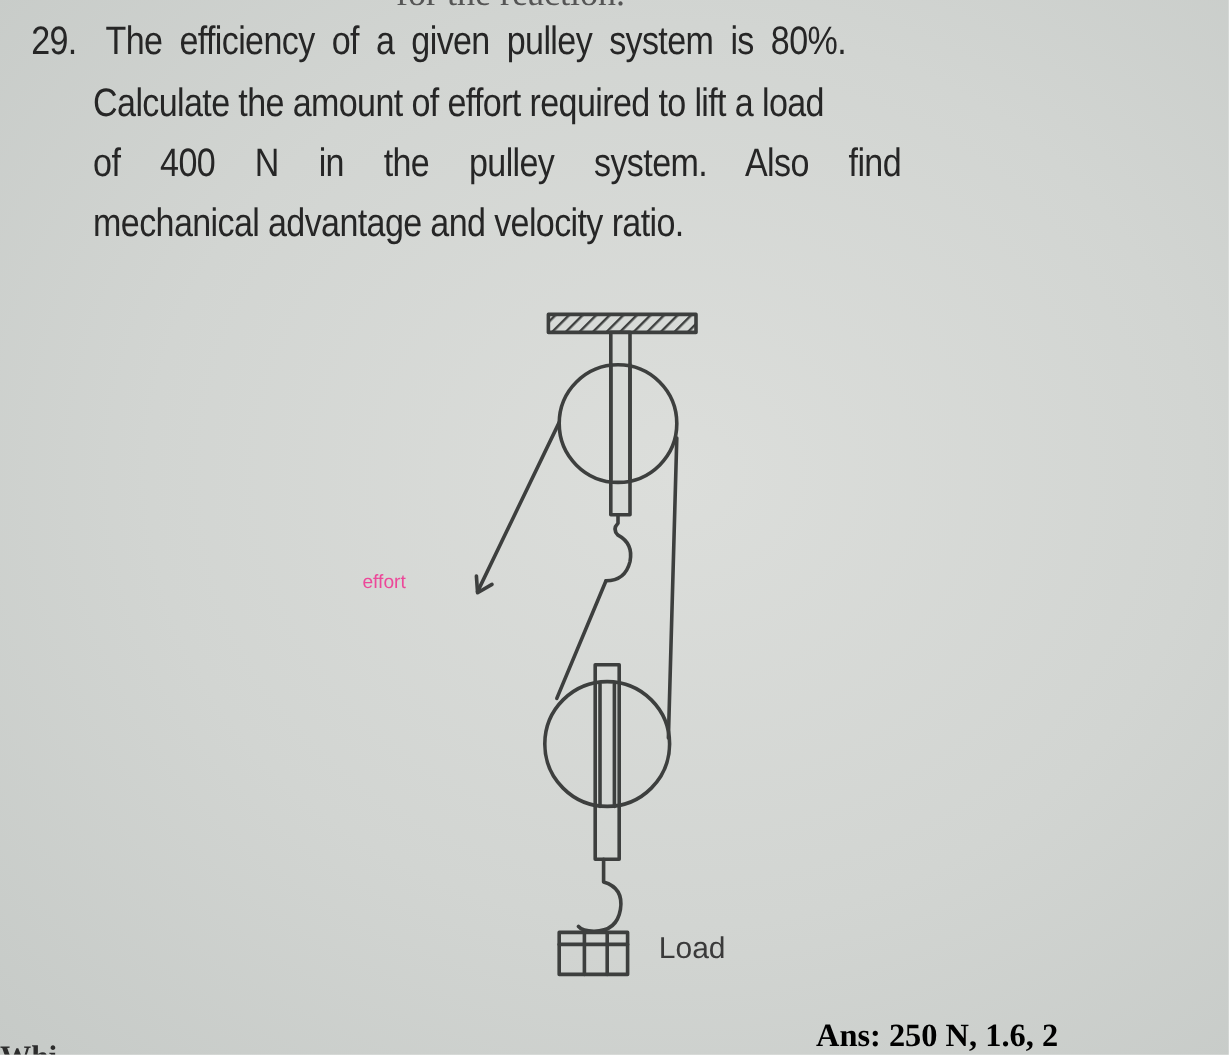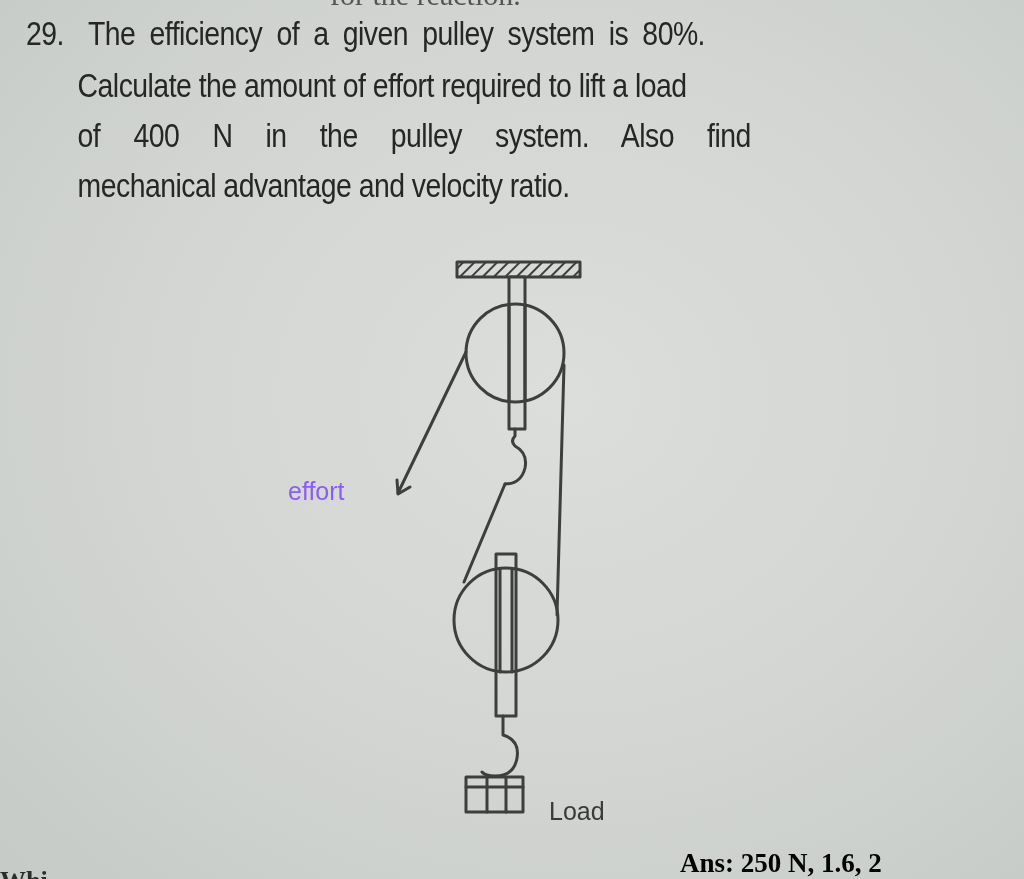--- a/index.html
+++ b/index.html
@@ -21,25 +21,25 @@
     color: #262626; transform: scaleX(0.86); transform-origin: left top;
   }
   .qnum { position: absolute; left: 0; top: 0; }
   .qline { position: absolute; left: 60px; white-space: nowrap; }
   .qline.l1 { top: 0; left: 72px; word-spacing: 8px; }
   .qline.l2 { top: 52px; }
   .qline.l3 { top: 102px; word-spacing: 30px; }
   .qline.l4 { top: 152px; }
   .figure { position: absolute; left: 0; top: 0; width: 1024px; height: 879px; }
   .label-effort {
-    position: absolute; left: 288px; top: 477px;
-    font-family: "Liberation Sans", sans-serif; font-size: 25px; color: #8b5cf6;
+    position: absolute; left: 302px; top: 477px;
+    font-family: "Liberation Sans", sans-serif; font-size: 16px; color: #ec4899;
   }
   .label-load {
-    position: absolute; left: 549px; top: 797px;
+    position: absolute; left: 549px; top: 776px;
     font-family: "Liberation Sans", sans-serif; font-size: 25px; color: #3a3a3a;
   }
   .answer {
     position: absolute; left: 680px; top: 848px;
     font-family: "Liberation Serif", serif; font-weight: bold; font-size: 27px; color: #000000;
     white-space: nowrap;
   }
   .cut-bottom {
     position: absolute; left: 0; top: 866px; width: 120px; height: 13px; overflow: hidden;
     font-family: "Liberation Serif", serif; font-weight: bold; font-size: 26px; color: #2c2c2c;

